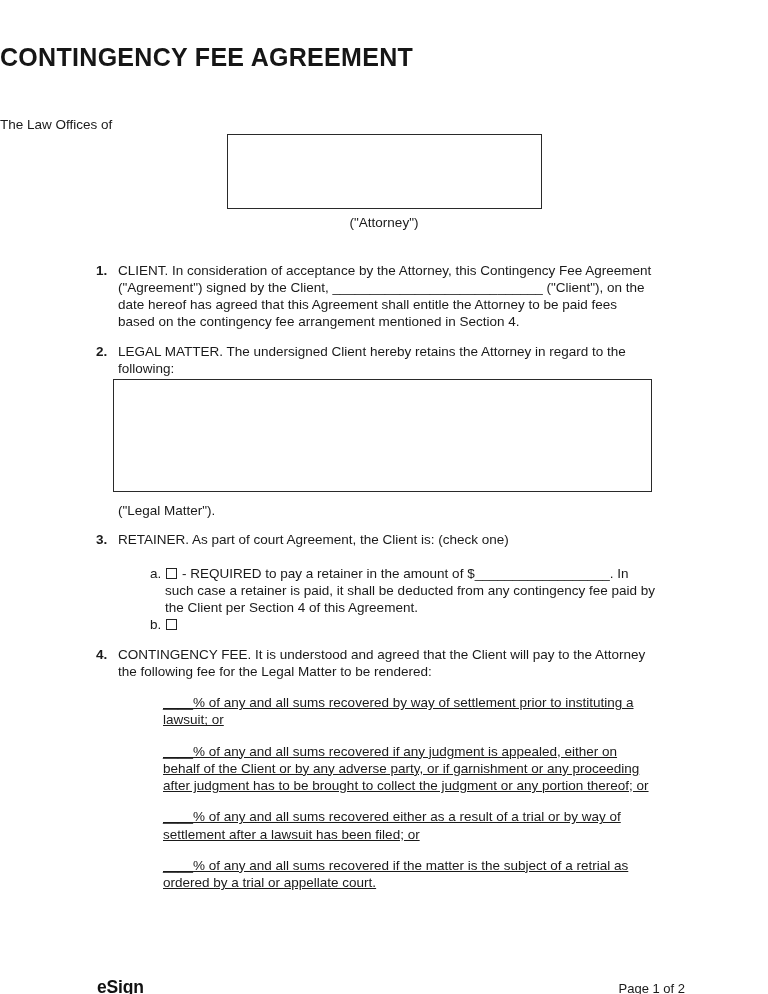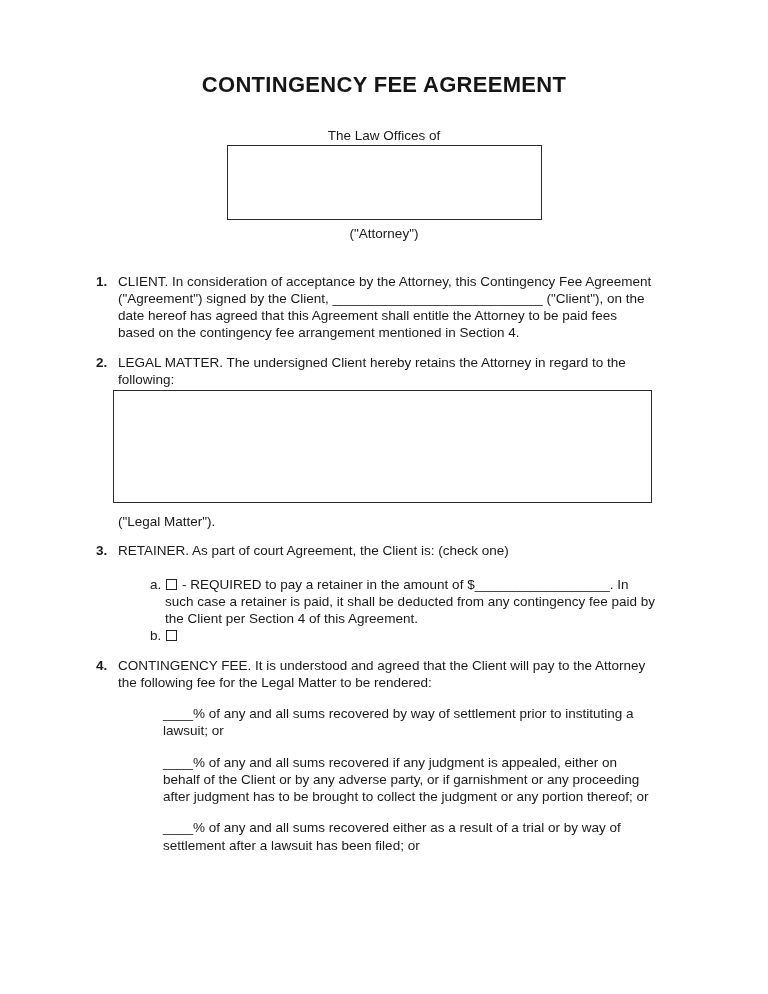--- a/index.html
+++ b/index.html
@@ -16,31 +16,30 @@
     font-size: 13.5px;
     line-height: 17.25px;
     color: #1a1a1a;
   }
   .page {
     position: relative;
     width: 768px;
     height: 994px;
   }
   .doc-title {
-    margin-top: 72px;
-    text-align: center;
-    font-size: 22px;
+    margin-top: 45px;
+    font-size: 25px;
     line-height: 25px;
     font-weight: bold;
     letter-spacing: 0.3px;
     color: #161616;
   }
   .law-offices {
-    margin-top: 30px;
-    text-align: center;
+    margin-top: 46px;
+    text-align: left;
   }
   .attorney-box {
     width: 313px;
     height: 73px;
     border: 1.5px solid #2a2a2a;
     margin: 1px auto 0 auto;
     background: #ffffff;
   }
   .attorney-label {
     margin-top: 5px;
@@ -94,20 +93,21 @@
     display: inline-block;
     width: 9px;
     height: 9px;
     border: 1.4px solid #232323;
     vertical-align: -1px;
     margin: 0 5px 0 1px;
     background: #ffffff;
   }
   .fee-para {
     margin: 14px 0 0 45px;
+    text-decoration: underline;
   }
   .blank {
     white-space: nowrap;
   }
   .footer {
     position: absolute;
     left: 97px;
     right: 83px;
     bottom: 42px;
     display: flex;
@@ -187,20 +187,23 @@
         </div>
 
         <div class="fee-para">
           <span class="blank">____</span><span>% of any and all sums recovered if any judgment is appealed, either on behalf of the Client or by any adverse party, or if garnishment or any proceeding after judgment has to be brought to collect the judgment or any portion thereof; or</span>
         </div>
 
         <div class="fee-para">
           <span class="blank">____</span><span>% of any and all sums recovered either as a result of a trial or by way of settlement after a lawsuit has been filed; or</span>
         </div>
 
+        <div class="fee-para">
+          <span class="blank">____</span><span>% of any and all sums recovered if the matter is the subject of a retrial as ordered by a trial or appellate court.</span>
+        </div>
       </div>
     </div>
 
   </div>
 
   <div class="footer">
     <div class="brand">eSign</div>
     <div class="page-indicator">Page 1 of 2</div>
   </div>
 

